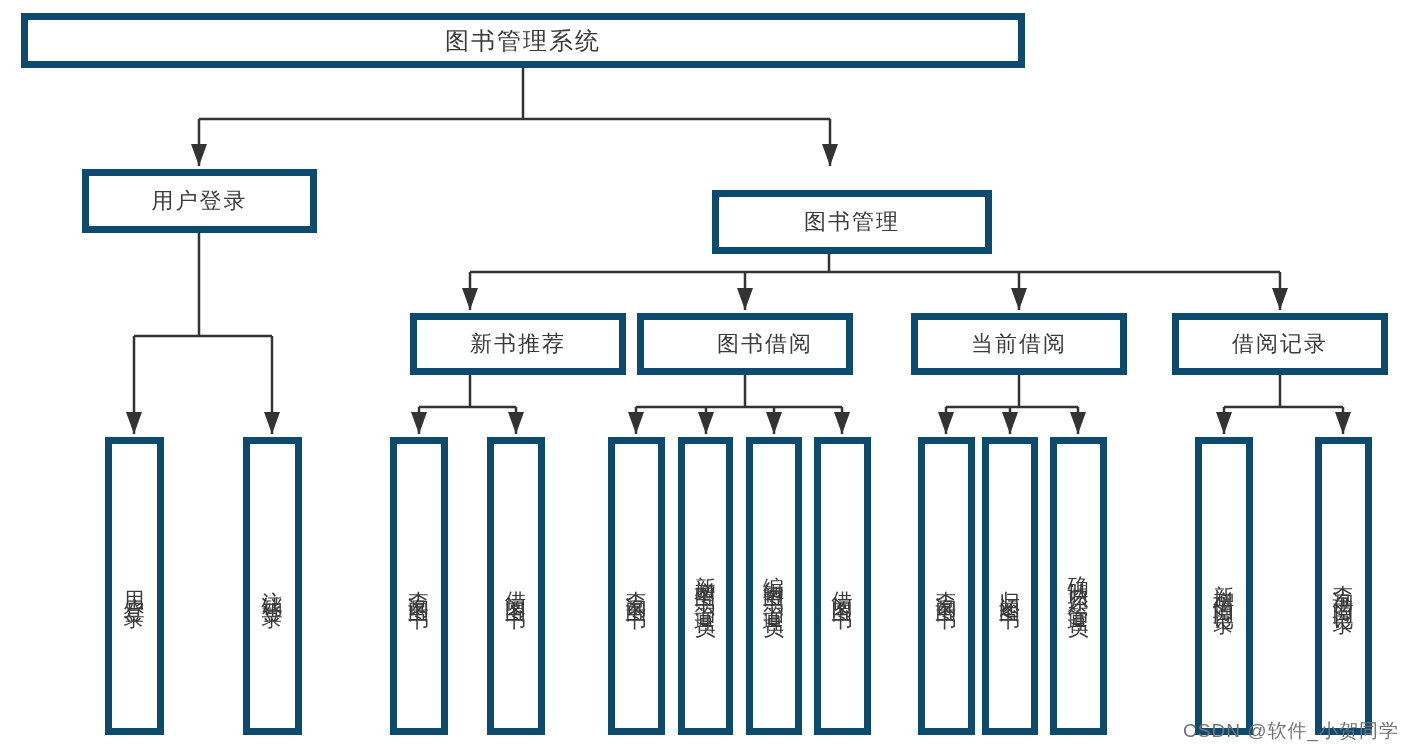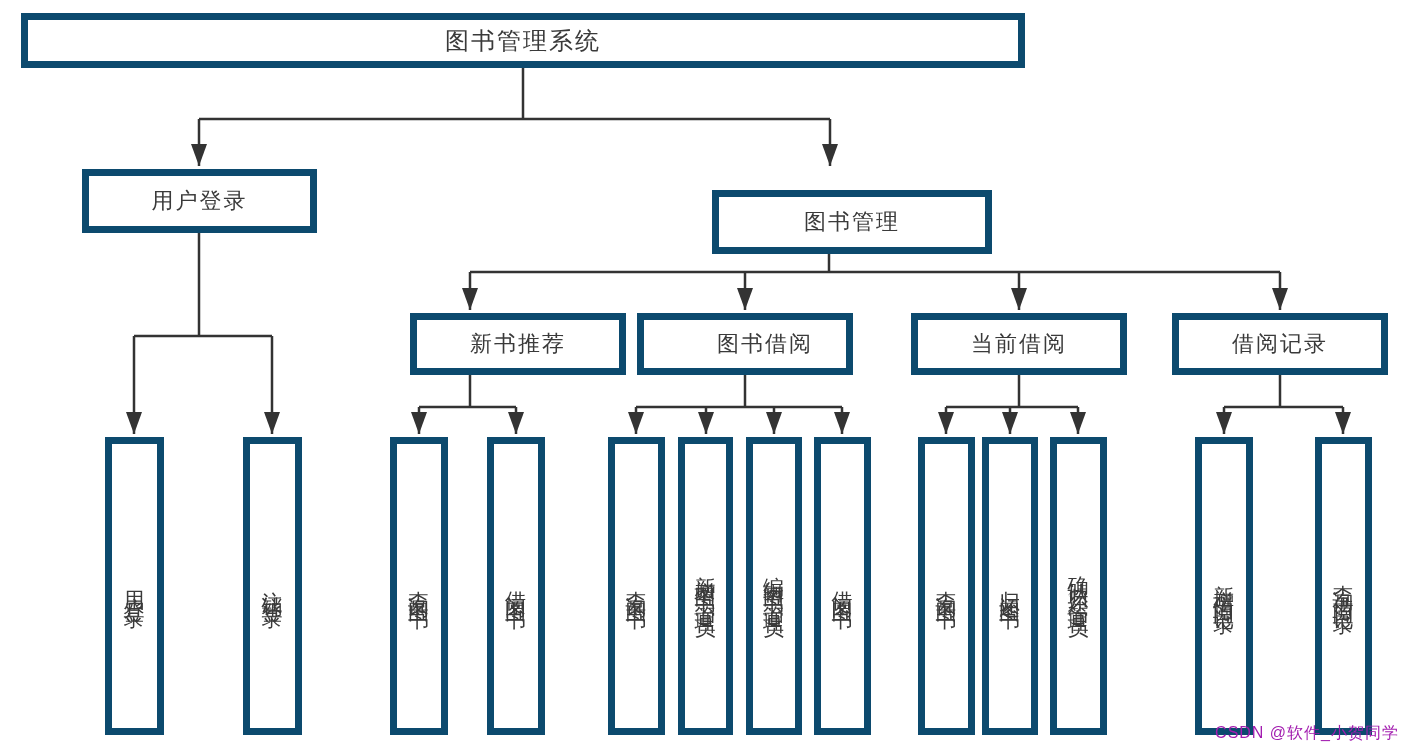--- a/index.html
+++ b/index.html
@@ -61,22 +61,22 @@
   .c-bb-borrow     { left: 814px;  width: 57px; }
   .c-cb-query      { left: 918px;  width: 57px; }
   .c-cb-return     { left: 982px;  width: 56px; }
   .c-cb-confirm    { left: 1050px; width: 57px; }
   .c-br-add        { left: 1195px; width: 58px; }
   .c-br-query      { left: 1315px; width: 57px; }
   .watermark {
     position: absolute;
     right: 6px;
     bottom: 3px;
-    font-size: 16px;
-    color: #a21caf;
+    font-size: 19px;
+    color: #737373;
     letter-spacing: 1px;
     z-index: 3;
     white-space: nowrap;
   }
 </style>
 </head>
 <body>
 
 <div class="canvas">
 

